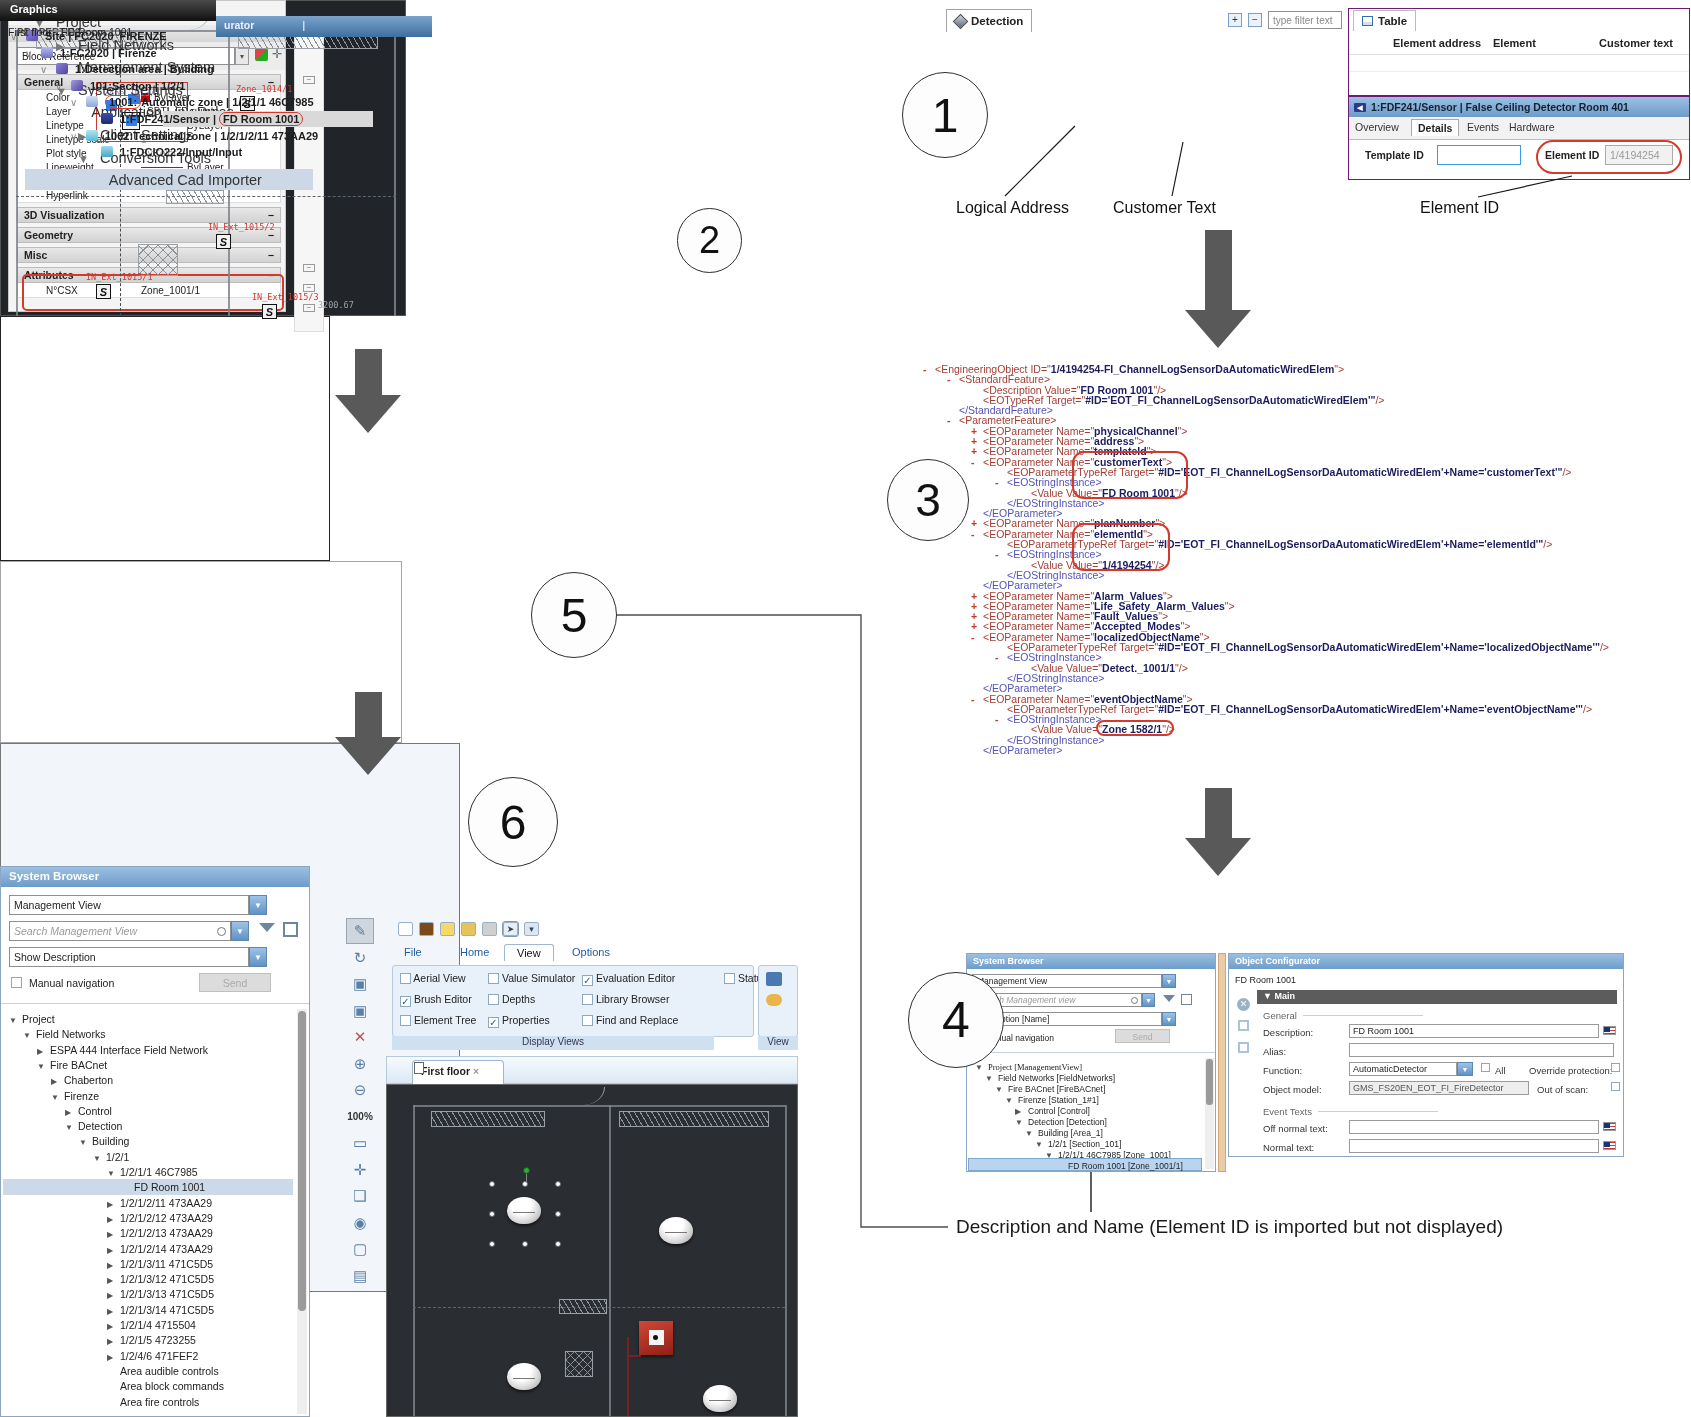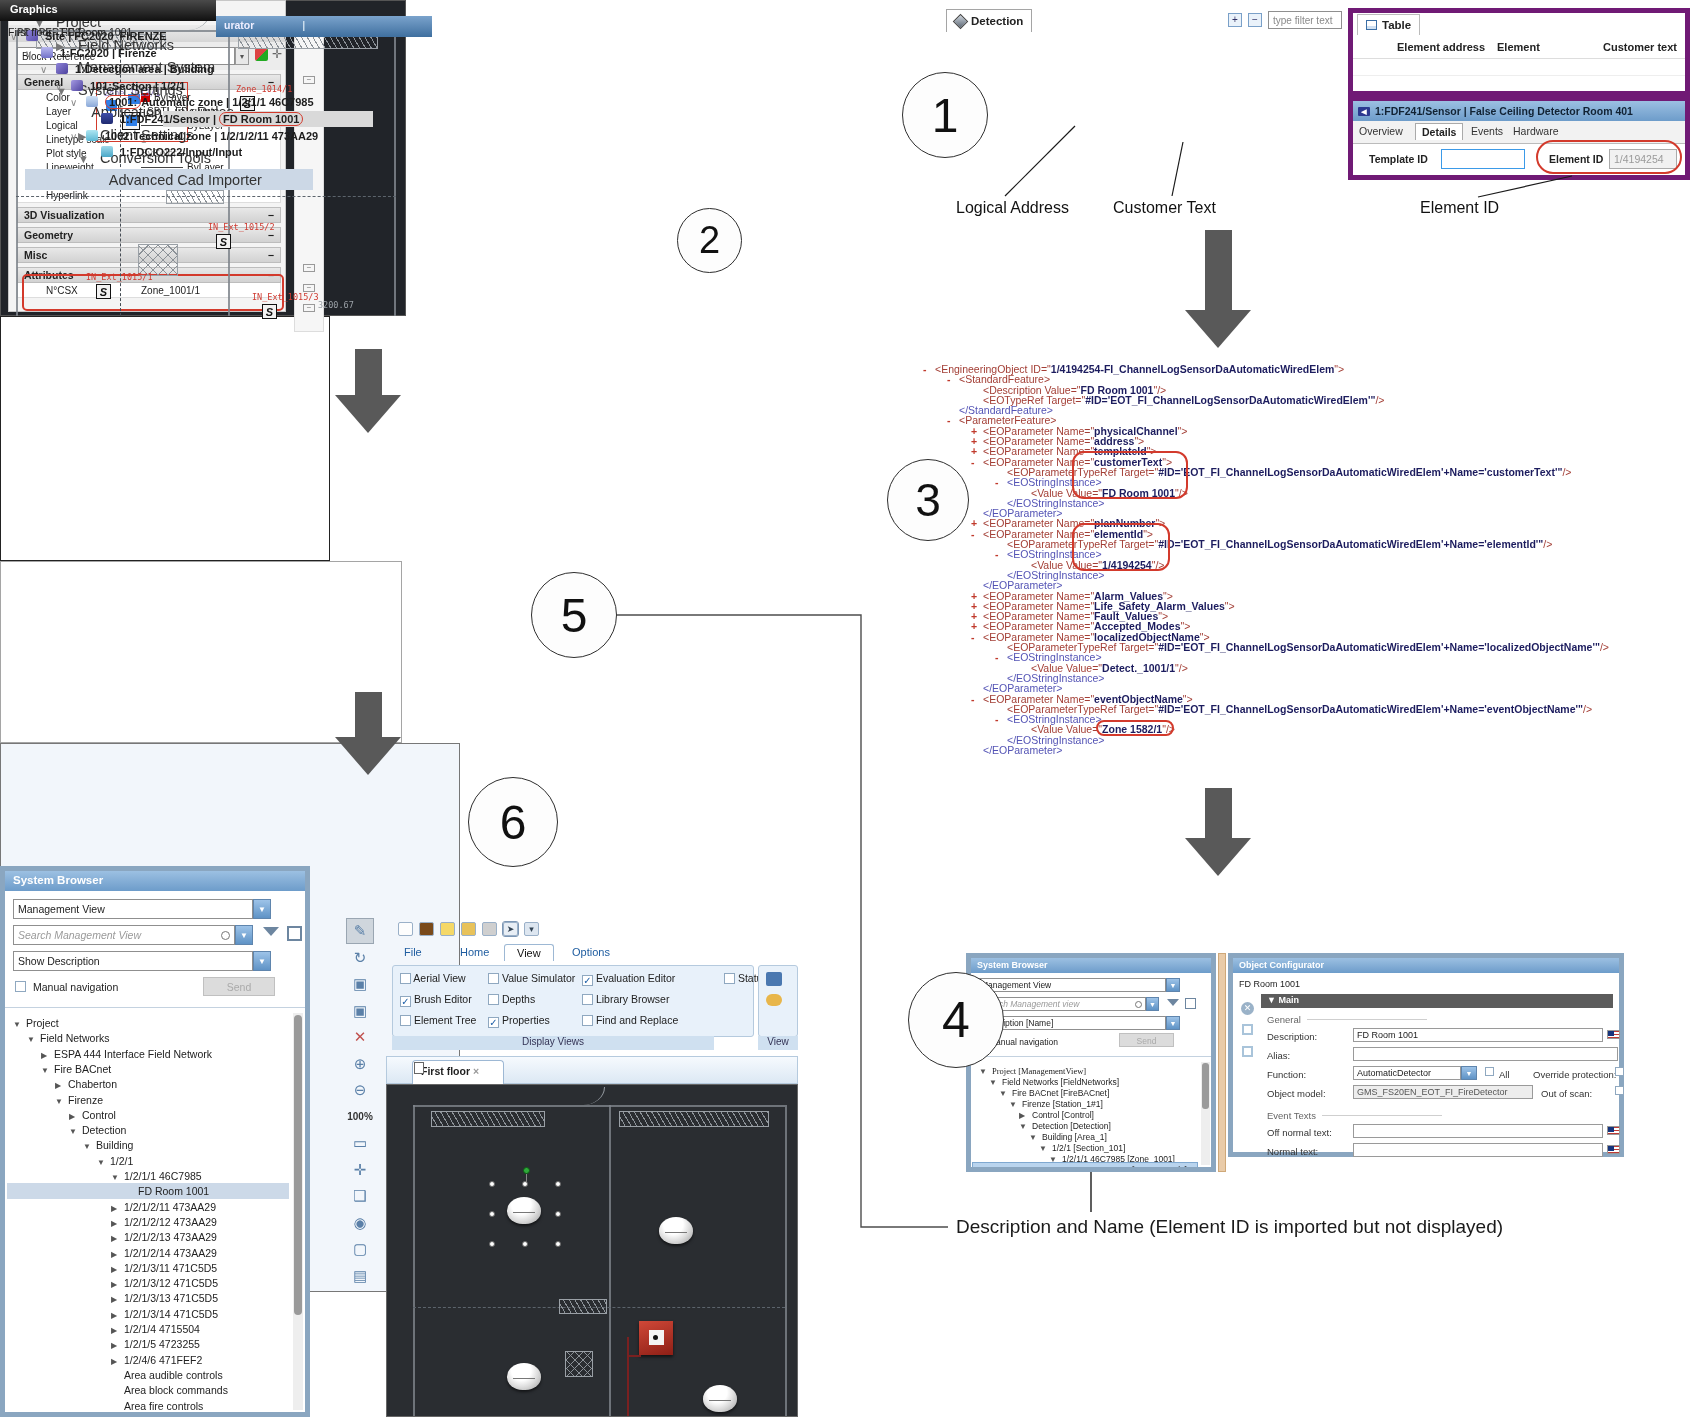--- a/index.html
+++ b/index.html
@@ -1,19 +1,19 @@
 <!DOCTYPE html>
 <html><head>
 <meta charset="utf-8">
 <style>
   * { margin:0; padding:0; box-sizing:border-box; }
   html,body { width:1691px; height:1417px; background:#fff; overflow:hidden;
               font-family:"Liberation Sans", sans-serif; color:#222; }
   .abs { position:absolute; }
-  .panel { position:absolute; background:#fff; border:5px solid #701a75; }
+  .panel { position:absolute; background:#fff; border:1px solid #701a75; }
   .bluebar { background:linear-gradient(#9cc0e2,#6d9cca); color:#fff; font-weight:bold; }
   .graybar { background:linear-gradient(#ececec,#d6d6d6); }
   .red-out { position:absolute; border:2px solid #d33a2c; border-radius:12px; pointer-events:none; }
   .oval { border:1.6px solid #d33a2c; border-radius:9px; padding:0 3px; }
   .circle { position:absolute; background:#fdfdfd; border:1.6px solid #2e2e2e; border-radius:50%;
             display:flex; align-items:center; justify-content:center; color:#111; z-index:30; }
   .arrow { position:absolute; z-index:5; }
   .arrow .shaft { margin:0 auto; width:27px; background:#595959; }
   .arrow .head  { width:0; height:0; border-left:33px solid transparent;
                   border-right:33px solid transparent; border-top:38px solid #595959; }
@@ -115,21 +115,21 @@
           <div style="display: inline;">ByLayer</div>
         </div>
       </div>
       <div class="prow">
         <div class="pl">Layer</div>
         <div class="pv">
           <div style="display: inline;">- SBT - FD ruimte</div>
         </div>
       </div>
       <div class="prow">
-        <div class="pl">Logical</div>
+        <div class="pl">Linetype</div>
         <div class="pv">
           <div class="lineglyph"></div>
           <div style="display: inline;">ByLayer</div>
         </div>
       </div>
       <div class="prow">
         <div class="pl">Linetype scale</div>
         <div class="pv">
           <div class="gray" style="display: inline;">1</div>
         </div>

